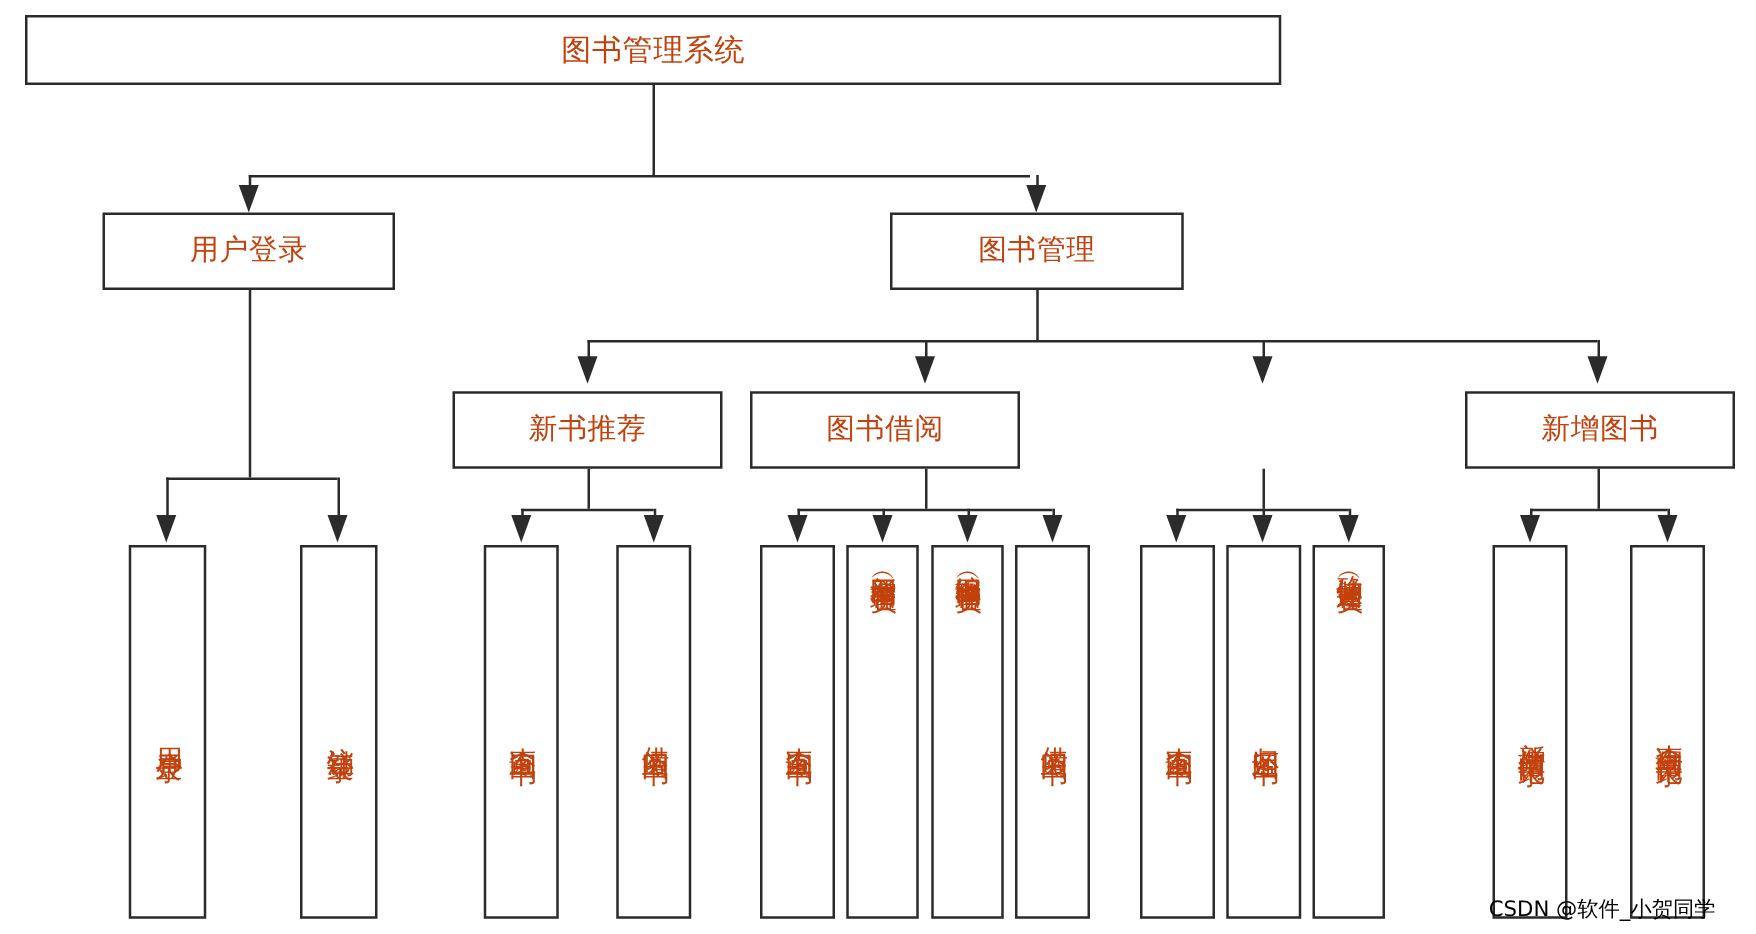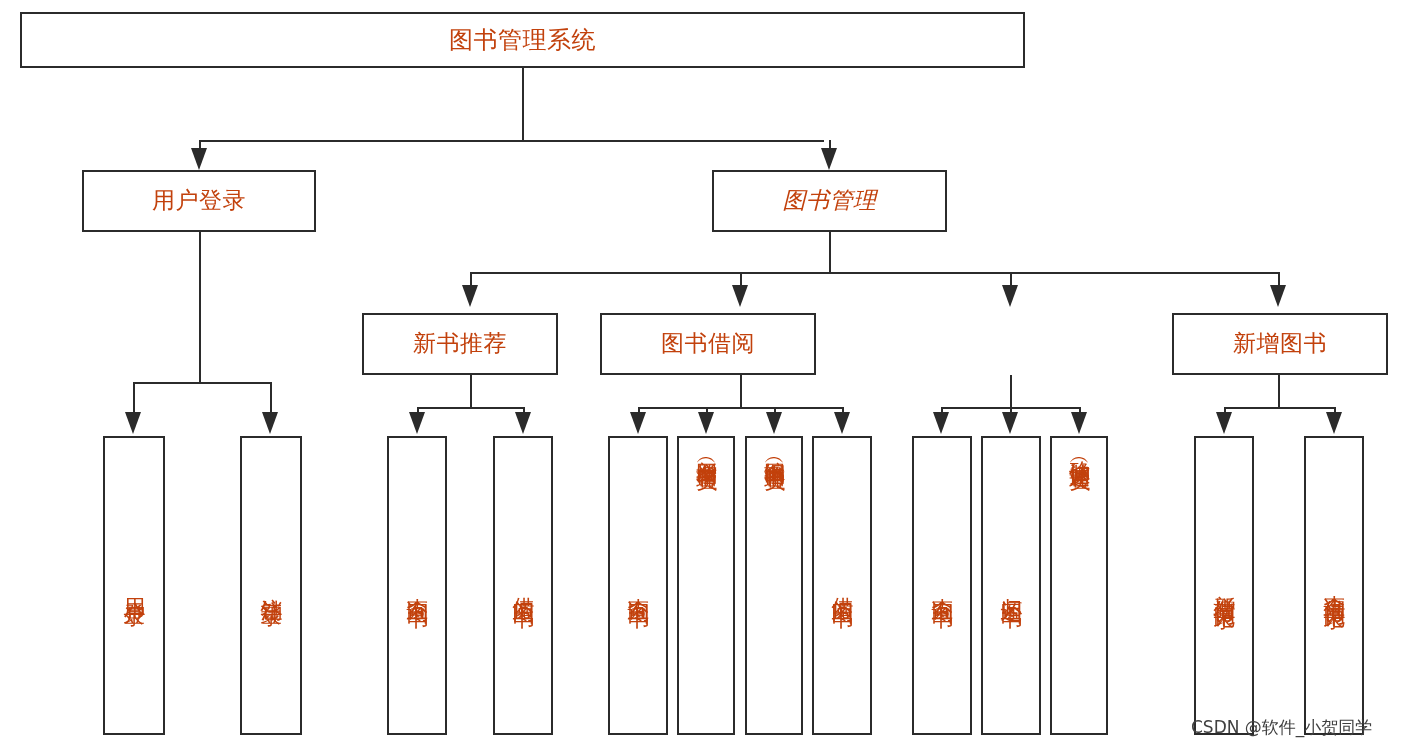--- a/index.html
+++ b/index.html
@@ -76,21 +76,21 @@
     width: 0;
     height: 0;
     border-left: 8px solid transparent;
     border-right: 8px solid transparent;
     border-top: 22px solid #2b2b2b;
   }
   
   .watermark {
     position: absolute;
     font-size: 17px;
-    color: #404040;
+    color: #000000;
     white-space: nowrap;
     font-family: "DejaVu Sans", "Liberation Sans", sans-serif;
     pointer-events: none;
   }
 </style>
 </head>
 <body>
 
 <div id="canvas">
 
@@ -102,21 +102,21 @@
   <div class="hline" style="left:199px; top:140px; width:625px;"></div>
   <div class="vline" style="left:199px; top:140px; height:18px;"></div>
   <div class="arrow" style="left:191px; top:148px;"></div>
   <div class="vline" style="left:829px; top:140px; height:18px;"></div>
   <div class="arrow" style="left:821px; top:148px;"></div>
 
   <div class="node horiz" style="left:82px; top:170px; width:234px; height:62px;">
     <span class="label">用户登录</span>
   </div>
 
-  <div class="node horiz" style="left:712px; top:170px; width:235px; height:62px;font-style:italic;">
+  <div class="node horiz" style="left:712px; top:170px; width:235px; height:62px;">
     <span class="label">图书管理</span>
   </div>
 
   <div class="vline" style="left:199px; top:232px; height:150px;"></div>
   <div class="hline" style="left:133px; top:382px; width:137px;"></div>
   <div class="vline" style="left:133px; top:382px; height:32px;"></div>
   <div class="arrow" style="left:125px; top:412px;"></div>
   <div class="vline" style="left:270px; top:382px; height:32px;"></div>
   <div class="arrow" style="left:262px; top:412px;"></div>
 
@@ -124,21 +124,21 @@
   <div class="hline" style="left:470px; top:272px; width:808px;"></div>
   <div class="vline" style="left:470px; top:272px; height:20px;"></div>
   <div class="arrow" style="left:462px; top:285px;"></div>
   <div class="vline" style="left:740px; top:272px; height:20px;"></div>
   <div class="arrow" style="left:732px; top:285px;"></div>
   <div class="vline" style="left:1010px; top:272px; height:20px;"></div>
   <div class="arrow" style="left:1002px; top:285px;"></div>
   <div class="vline" style="left:1278px; top:272px; height:20px;"></div>
   <div class="arrow" style="left:1270px; top:285px;"></div>
 
-  <div class="node horiz" style="left:362px; top:313px; width:196px; height:62px;">
+  <div class="node horiz" style="left:362px; top:313px; width:216px; height:62px;">
     <span class="label">新书推荐</span>
   </div>
   <div class="node horiz" style="left:600px; top:313px; width:216px; height:62px;">
     <span class="label">图书借阅</span>
   </div>
   <div class="node horiz" style="left:1172px; top:313px; width:216px; height:62px;">
     <span class="label">新增图书</span>
   </div>
 
   <div class="vline" style="left:470px; top:375px; height:32px;"></div>

